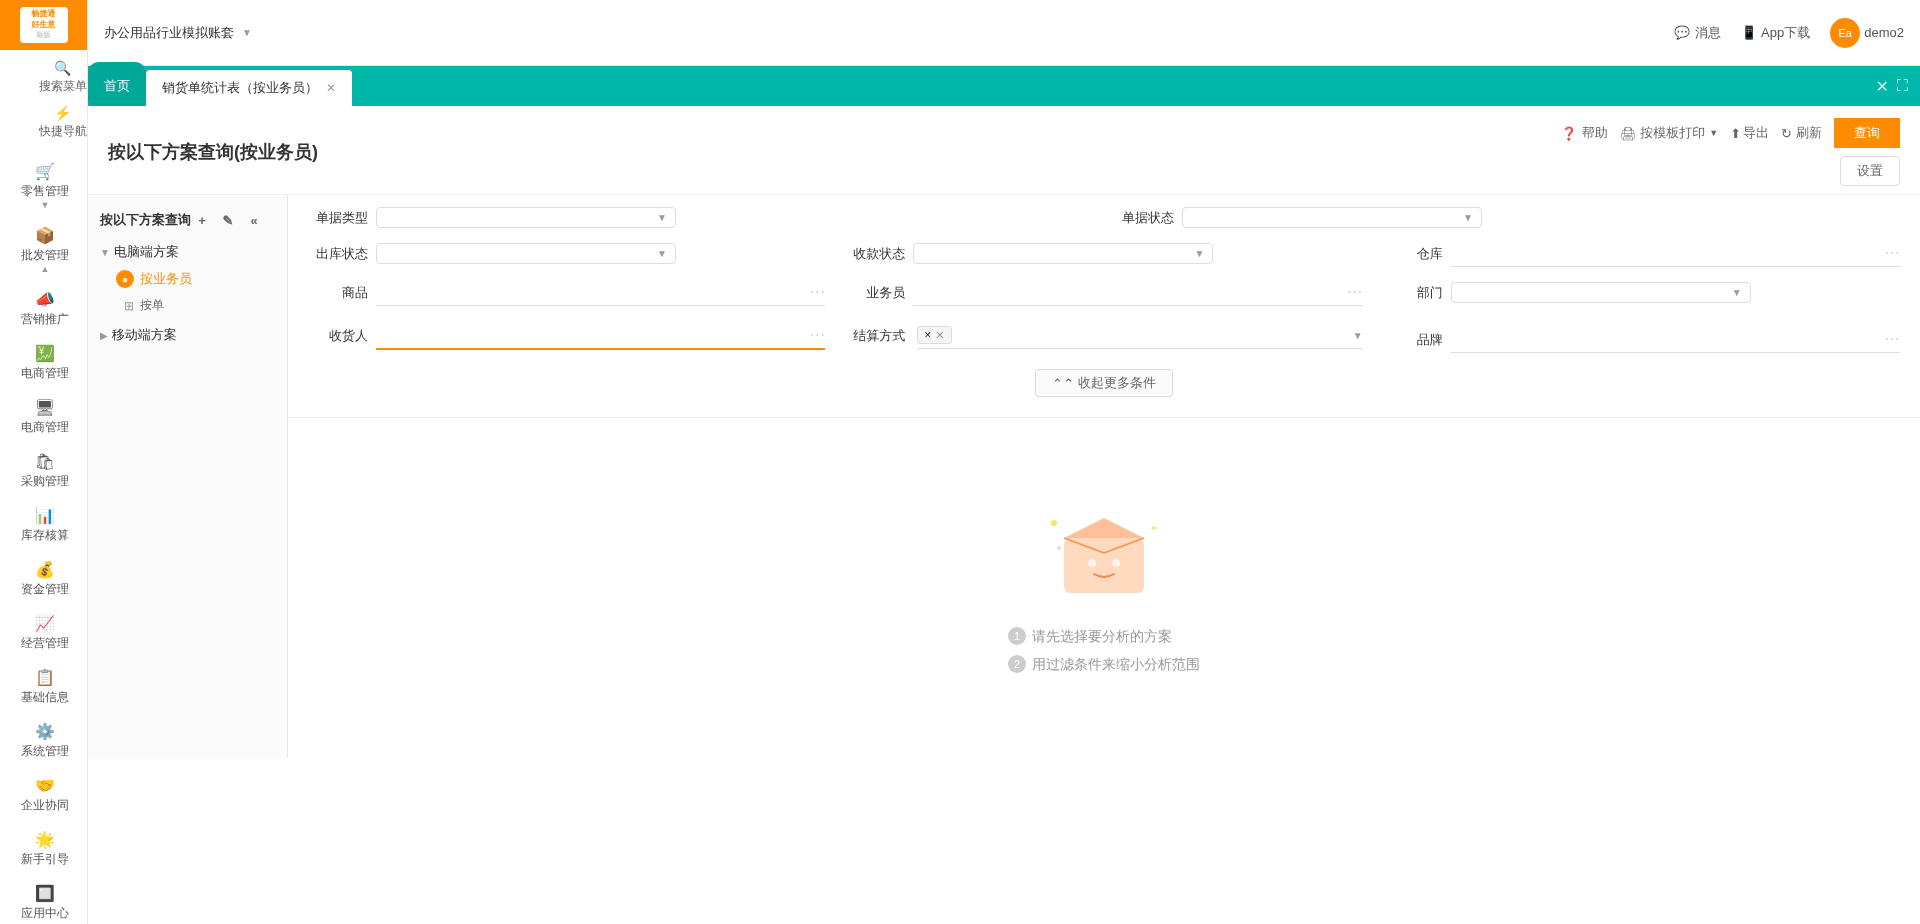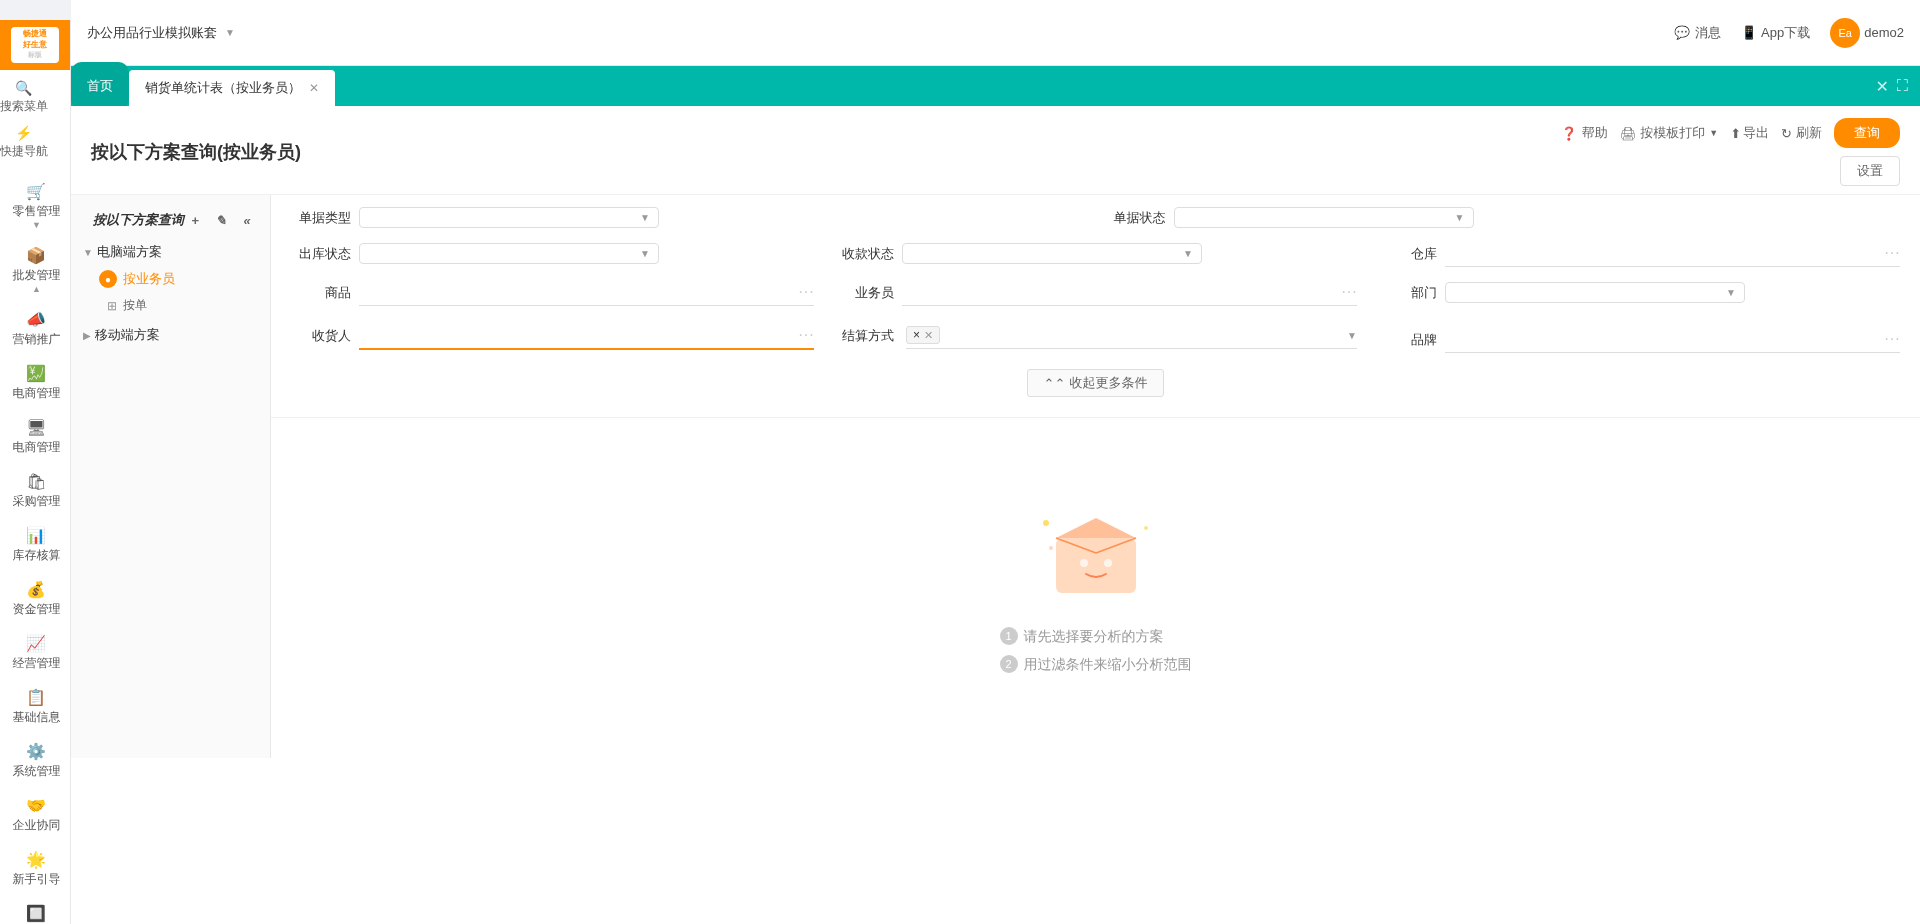--- a/index.html
+++ b/index.html
@@ -1,19 +1,19 @@
 <!DOCTYPE html>
 <html><head>
   <meta charset="utf-8">
   <style>
     * { box-sizing: border-box; margin: 0; padding: 0; }
     body { font-family: 'Microsoft YaHei', Arial, sans-serif; font-size: 13px; background: #f0f2f5; color: #333; display: flex; height: 924px; overflow: hidden; }
 
     
-    .sidebar { width: 71px; background: #fff; display: flex; flex-direction: column; align-items: flex-start; border-right: 1px solid #e8e8e8; flex-shrink: 0; margin-top: 20px; }
+    .sidebar { width: 88px; background: #fff; display: flex; flex-direction: column; align-items: flex-end; border-right: 1px solid #e8e8e8; flex-shrink: 0; }
     .sidebar-logo { width: 100%; padding: 8px 6px; display: flex; align-items: center; justify-content: center; background: #ff8c00; height: 50px; }
     .sidebar-logo-inner { width: 48px; height: 36px; background: #fff; border-radius: 4px; display: flex; align-items: center; justify-content: center; font-size: 9px; color: #ff8c00; font-weight: bold; text-align: center; line-height: 1.2; }
     .sidebar-search { font-size: 12px; color: #666; padding: 10px 0 4px; cursor: pointer; display: flex; flex-direction: column; align-items: center; gap: 2px; }
     .sidebar-nav { font-size: 12px; color: #666; padding: 6px 0; cursor: pointer; display: flex; flex-direction: column; align-items: center; gap: 2px; }
     .sidebar-item { width: 100%; display: flex; flex-direction: column; align-items: center; padding: 8px 4px; font-size: 12px; color: #555; cursor: pointer; border-left: 3px solid transparent; }
     .sidebar-item-icon { font-size: 16px; margin-bottom: 2px; }
     .sidebar-divider { width: 60%; height: 1px; background: #eee; margin: 4px 0; }
 
     
     .main { flex: 1; display: flex; flex-direction: column; overflow: hidden; }
@@ -37,21 +37,21 @@
 
     
     .page-content { flex: 1; background: #f0f2f5; overflow-y: auto; }
     .page-inner { background: #fff; margin: 0; padding: 0; min-height: 100%; }
 
     
     .page-title-bar { display: flex; align-items: center; justify-content: space-between; padding: 12px 20px 8px; border-bottom: 1px solid #f0f0f0; }
     .page-title { font-size: 18px; font-weight: bold; color: #333; }
     .page-action-btn { display: flex; align-items: center; gap: 4px; cursor: pointer; color: #666; }
     .export-btn { display: flex; align-items: center; gap: 2px; }
-    .btn-query { background: #ff8c00; color: #fff; border: none; padding: 6px 20px; border-radius: 13px; cursor: pointer; font-size: 13px; }
+    .btn-query { background: #ff8c00; color: #fff; border: none; padding: 6px 20px; border-radius: 0; cursor: pointer; font-size: 13px; }
     .btn-settings { background: #fff; color: #666; border: 1px solid #ddd; padding: 5px 16px; border-radius: 4px; cursor: pointer; font-size: 13px; margin-top: 4px; }
 
     
     .filter-section { padding: 12px 20px; }
     .filter-row { display: flex; align-items: center; margin-bottom: 12px; gap: 20px; }
     .filter-item { display: flex; align-items: center; gap: 8px; }
     .filter-label { font-size: 13px; color: #333; white-space: nowrap; width: 60px; text-align: right; }
     .date-control { display: flex; align-items: center; gap: 4px; }
     .date-btn { padding: 2px 8px; border-radius: 3px; font-size: 12px; cursor: pointer; color: #666; border: 1px solid transparent; }
     .date-btn.active { background: #ff8c00; color: #fff; border-radius: 10px; }
@@ -60,21 +60,21 @@
     .select-control-wide { min-width: 300px; }
     .select-arrow { margin-left: auto; color: #999; font-size: 10px; }
     .filter-dots { color: #ccc; font-size: 16px; cursor: pointer; margin-left: 4px; }
     .settlement-tag { display: flex; align-items: center; gap: 4px; background: #f5f5f5; border: 1px solid #ddd; border-radius: 3px; padding: 1px 6px; font-size: 12px; }
     .tag-close { cursor: pointer; color: #999; font-size: 11px; }
     .collapse-row { display: flex; justify-content: center; padding: 4px 0 8px; }
     .collapse-btn { display: flex; align-items: center; gap: 4px; color: #666; font-size: 13px; cursor: pointer; padding: 4px 16px; border: 1px solid #ddd; border-radius: 3px; background: #fafafa; }
 
     
     .scheme-panel { width: 200px; background: #fafafa; border-right: 1px solid #e8e8e8; flex-shrink: 0; padding: 10px 0; }
-    .scheme-header { display: flex; align-items: center; justify-content: flex-end; padding: 4px 12px 8px; font-size: 13px; color: #333; font-weight: bold; font-style: italic; }
+    .scheme-header { display: flex; align-items: center; justify-content: flex-start; padding: 4px 12px 8px; font-size: 13px; color: #333; font-weight: bold; }
     .scheme-actions { display: flex; align-items: center; gap: 4px; }
     .scheme-action-icon { width: 22px; height: 22px; border-radius: 50%; display: flex; align-items: center; justify-content: center; font-size: 13px; cursor: pointer; color: #666; }
     .scheme-group { margin-bottom: 4px; }
     .scheme-group-header { display: flex; align-items: center; gap: 4px; padding: 4px 12px; font-size: 13px; color: #333; cursor: pointer; }
     .scheme-group-arrow { font-size: 10px; color: #999; }
     .scheme-item { display: flex; align-items: center; gap: 6px; padding: 5px 12px 5px 28px; font-size: 13px; color: #555; cursor: pointer; }
     .scheme-item.active { color: #ff8c00; }
     .scheme-item-icon { width: 18px; height: 18px; border-radius: 50%; background: #ff8c00; display: flex; align-items: center; justify-content: center; color: #fff; font-size: 10px; flex-shrink: 0; }
     .scheme-sub-item { display: flex; align-items: center; gap: 6px; padding: 4px 12px 4px 36px; font-size: 12px; color: #666; cursor: pointer; }
     .scheme-sub-icon { font-size: 12px; color: #999; }

